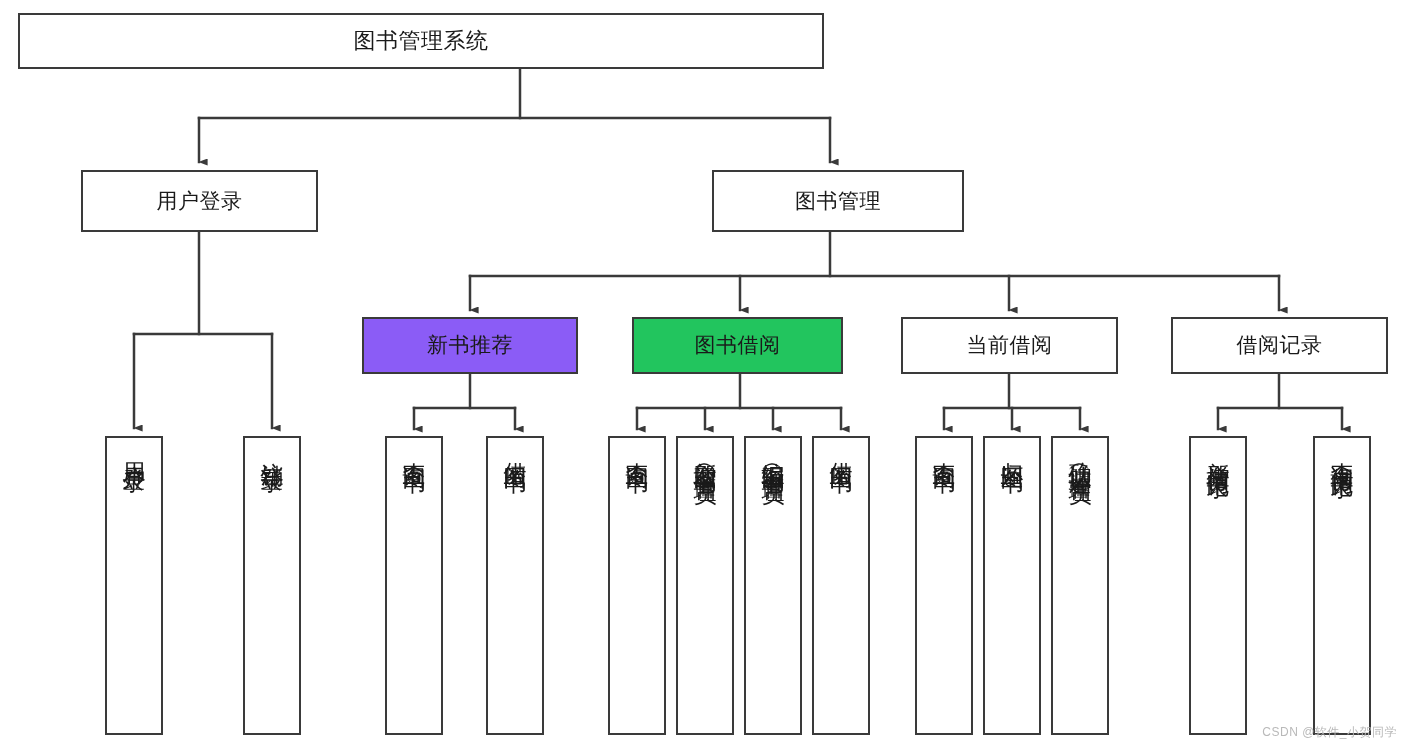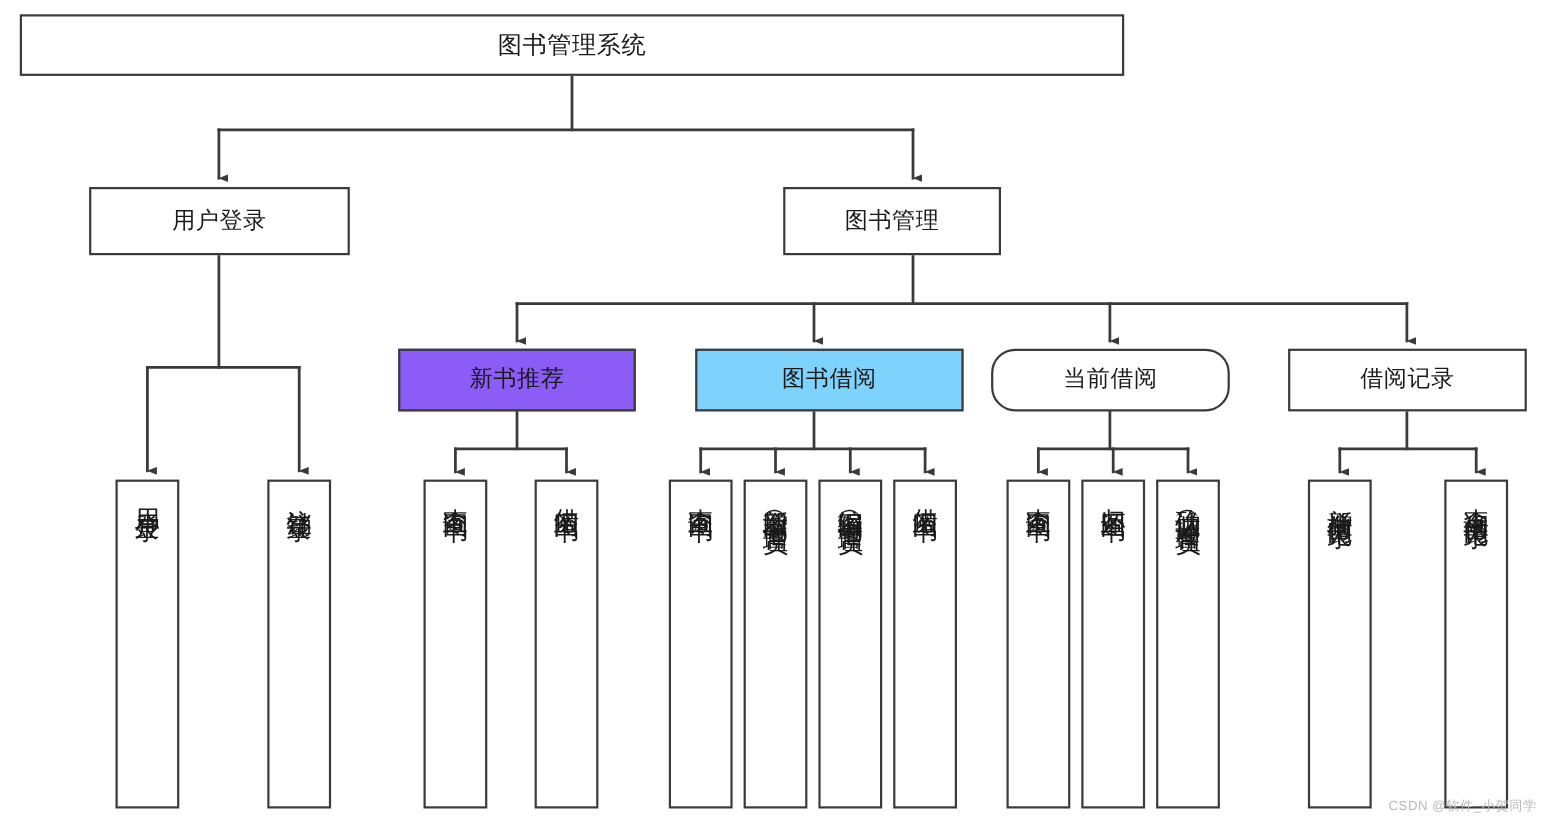--- a/index.html
+++ b/index.html
@@ -112,41 +112,41 @@
         <path d="M 944 408 L 944 429" fill="none" stroke="#3a3a3a" stroke-width="2.5" stroke-linecap="square" marker-end="url(#arrowhead)"></path>
         <path d="M 1012 408 L 1012 429" fill="none" stroke="#3a3a3a" stroke-width="2.5" stroke-linecap="square" marker-end="url(#arrowhead)"></path>
         <path d="M 1080 408 L 1080 429" fill="none" stroke="#3a3a3a" stroke-width="2.5" stroke-linecap="square" marker-end="url(#arrowhead)"></path>
         <path d="M 1279 374 L 1279 408" fill="none" stroke="#3a3a3a" stroke-width="2.5" stroke-linecap="square"></path>
         <path d="M 1218 408 L 1342 408" fill="none" stroke="#3a3a3a" stroke-width="2.5" stroke-linecap="square"></path>
         <path d="M 1218 408 L 1218 429" fill="none" stroke="#3a3a3a" stroke-width="2.5" stroke-linecap="square" marker-end="url(#arrowhead)"></path>
         <path d="M 1342 408 L 1342 429" fill="none" stroke="#3a3a3a" stroke-width="2.5" stroke-linecap="square" marker-end="url(#arrowhead)"></path>
       </g>
   </svg>
 
-  <div class="node root horizontal" style="left: 18px; top: 13px; width: 1004px; height: 56px; border-color: rgb(58, 58, 58); background: rgb(255, 255, 255);">
+  <div class="node root horizontal" style="left: 18px; top: 13px; width: 806px; height: 56px; border-color: rgb(58, 58, 58); background: rgb(255, 255, 255);">
     <span class="label">图书管理系统</span>
   </div>
 
   <div class="node horizontal" style="left: 81px; top: 170px; width: 237px; height: 62px; border-color: rgb(58, 58, 58); background: rgb(255, 255, 255);">
     <span class="label">用户登录</span>
   </div>
 
-  <div class="node horizontal" style="left: 712px; top: 170px; width: 198px; height: 62px; border-color: rgb(58, 58, 58); background: rgb(255, 255, 255);">
+  <div class="node horizontal" style="left: 712px; top: 170px; width: 252px; height: 62px; border-color: rgb(58, 58, 58); background: rgb(255, 255, 255);">
     <span class="label">图书管理</span>
   </div>
 
   <div class="node horizontal" style="left: 362px; top: 317px; width: 216px; height: 57px; border-color: rgb(58, 58, 58); background: #8b5cf6;">
     <span class="label">新书推荐</span>
   </div>
 
-  <div class="node horizontal" style="left: 632px; top: 317px; width: 244px; height: 57px; border-color: rgb(58, 58, 58); background: #7dd3fc;">
+  <div class="node horizontal" style="left: 632px; top: 317px; width: 211px; height: 57px; border-color: rgb(58, 58, 58); background: #22c55e;">
     <span class="label">图书借阅</span>
   </div>
 
-  <div class="node horizontal" style="left: 901px; top: 317px; width: 217px; height: 57px; border-color: rgb(58, 58, 58); background: rgb(255, 255, 255); border-radius: 22px;">
+  <div class="node horizontal" style="left: 901px; top: 317px; width: 217px; height: 57px; border-color: rgb(58, 58, 58); background: rgb(255, 255, 255);">
     <span class="label">当前借阅</span>
   </div>
 
   <div class="node horizontal" style="left: 1171px; top: 317px; width: 217px; height: 57px; border-color: rgb(58, 58, 58); background: rgb(255, 255, 255);">
     <span class="label">借阅记录</span>
   </div>
 
   <div class="node vertical" style="left: 105px; top: 436px; width: 58px; height: 299px; border-color: rgb(58, 58, 58); background: rgb(255, 255, 255);">
     <span class="label">用户登录</span>
   </div>

